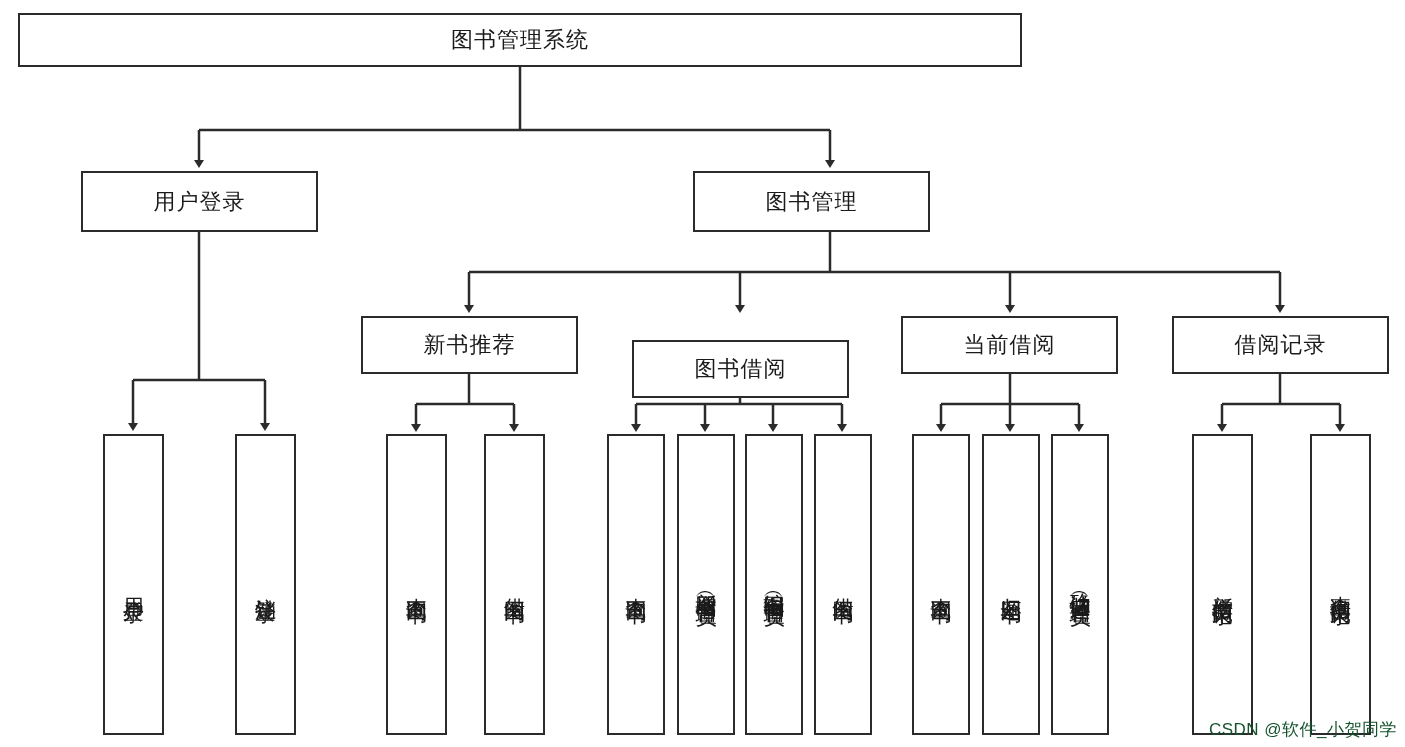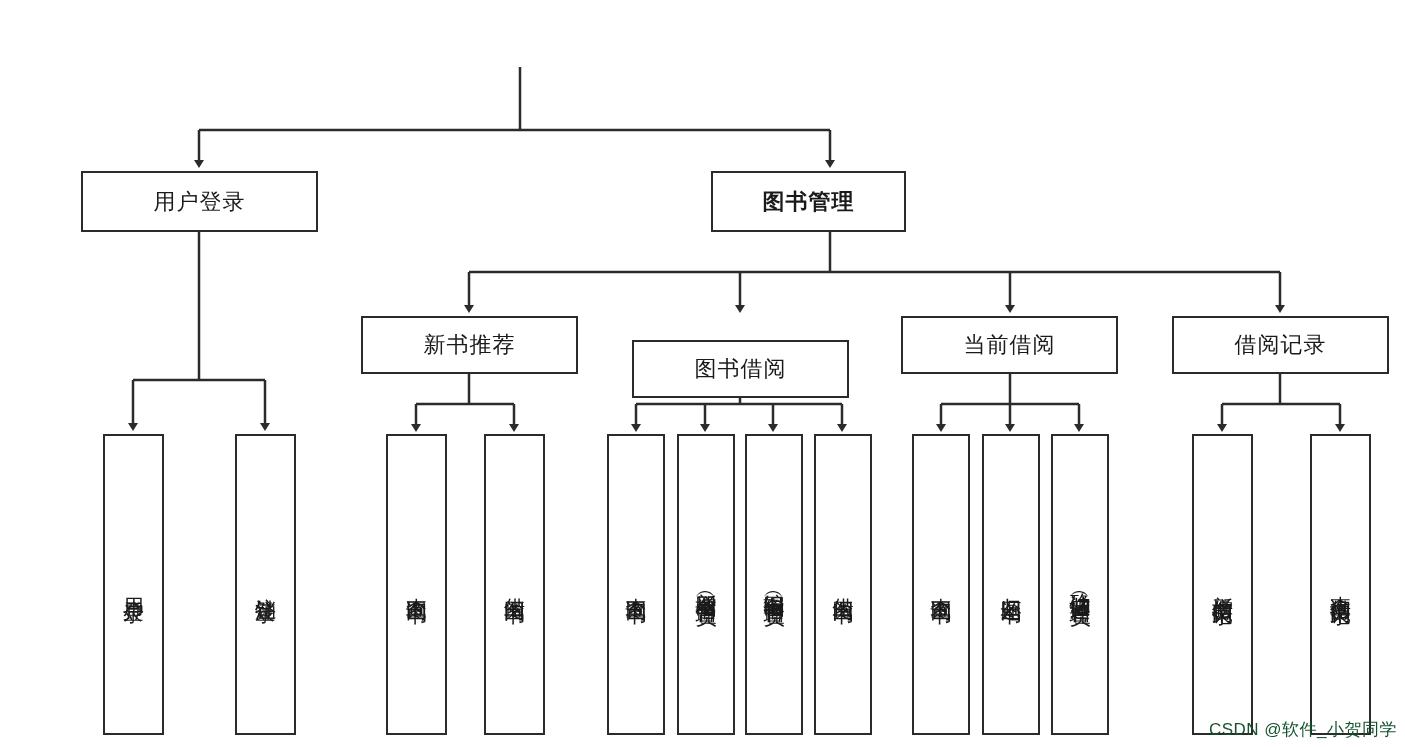--- a/index.html
+++ b/index.html
@@ -114,25 +114,28 @@
       <path d="M1010,404 L1010,428" marker-end="url(#arrow)"></path>
       <path d="M1079,404 L1079,428" marker-end="url(#arrow)"></path>
 
       <path d="M1280,374 L1280,404"></path>
       <path d="M1222,404 L1340,404"></path>
       <path d="M1222,404 L1222,428" marker-end="url(#arrow)"></path>
       <path d="M1340,404 L1340,428" marker-end="url(#arrow)"></path>
     </g>
   </svg>
 
+  <div class="node h" style="left:18px; top:13px; width:1004px; height:54px;">
+    <span>图书管理系统</span>
+  </div>
 
   <div class="node h" style="left:81px; top:171px; width:237px; height:61px;">
     <span>用户登录</span>
   </div>
-  <div class="node h" style="left:711px; top:171px; width:195px; height:61px;font-weight:bold;">
+  <div class="node h" style="left:693px; top:171px; width:237px; height:61px;">
     <span>图书管理</span>
   </div>
 
   <div class="node h" style="left:361px; top:316px; width:217px; height:58px;text-align:right;">
     <span>新书推荐</span>
   </div>
   <div class="node h" style="left:632px; top:316px; width:217px; height:58px;margin-top:24px;">
     <span>图书借阅</span>
   </div>
   <div class="node h" style="left:901px; top:316px; width:217px; height:58px;">

